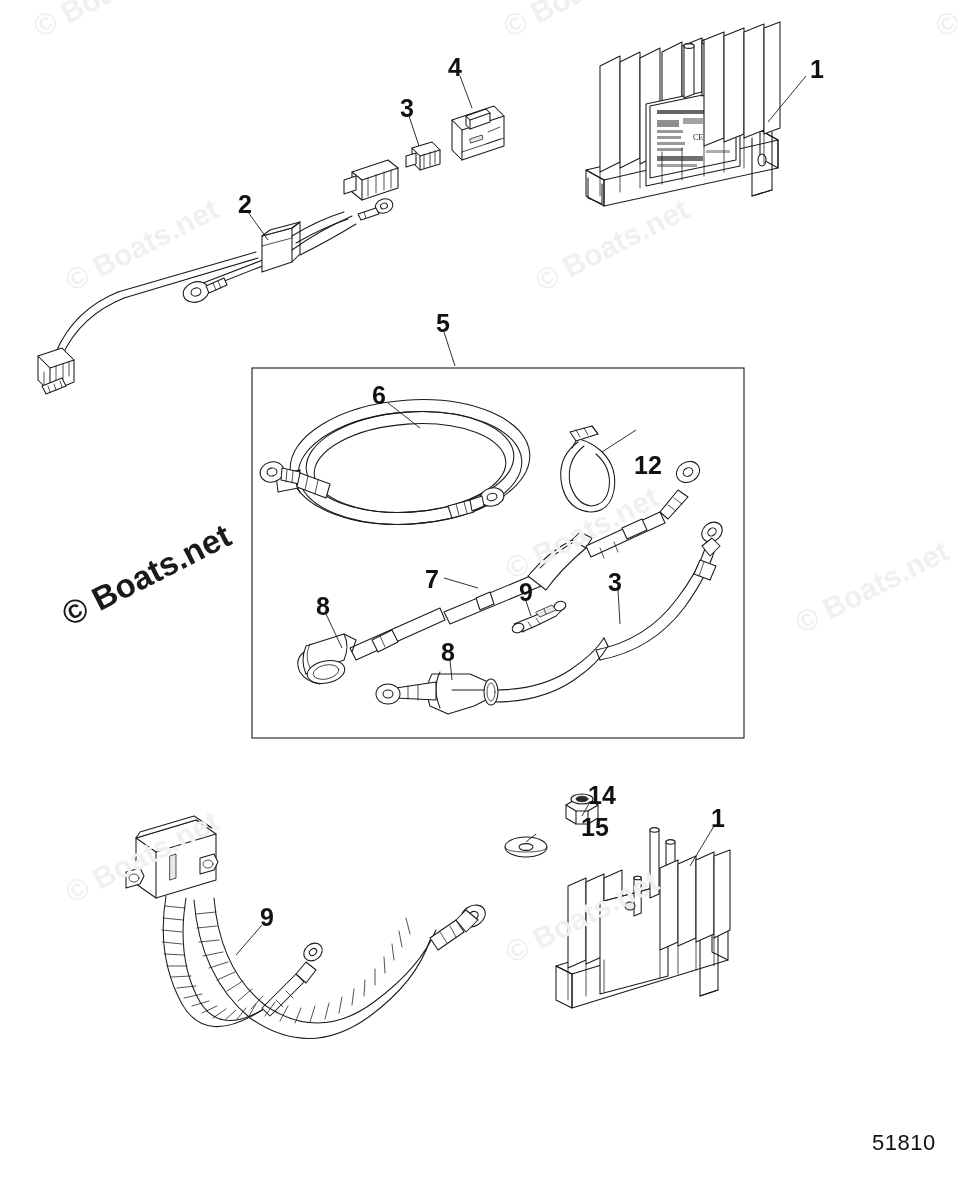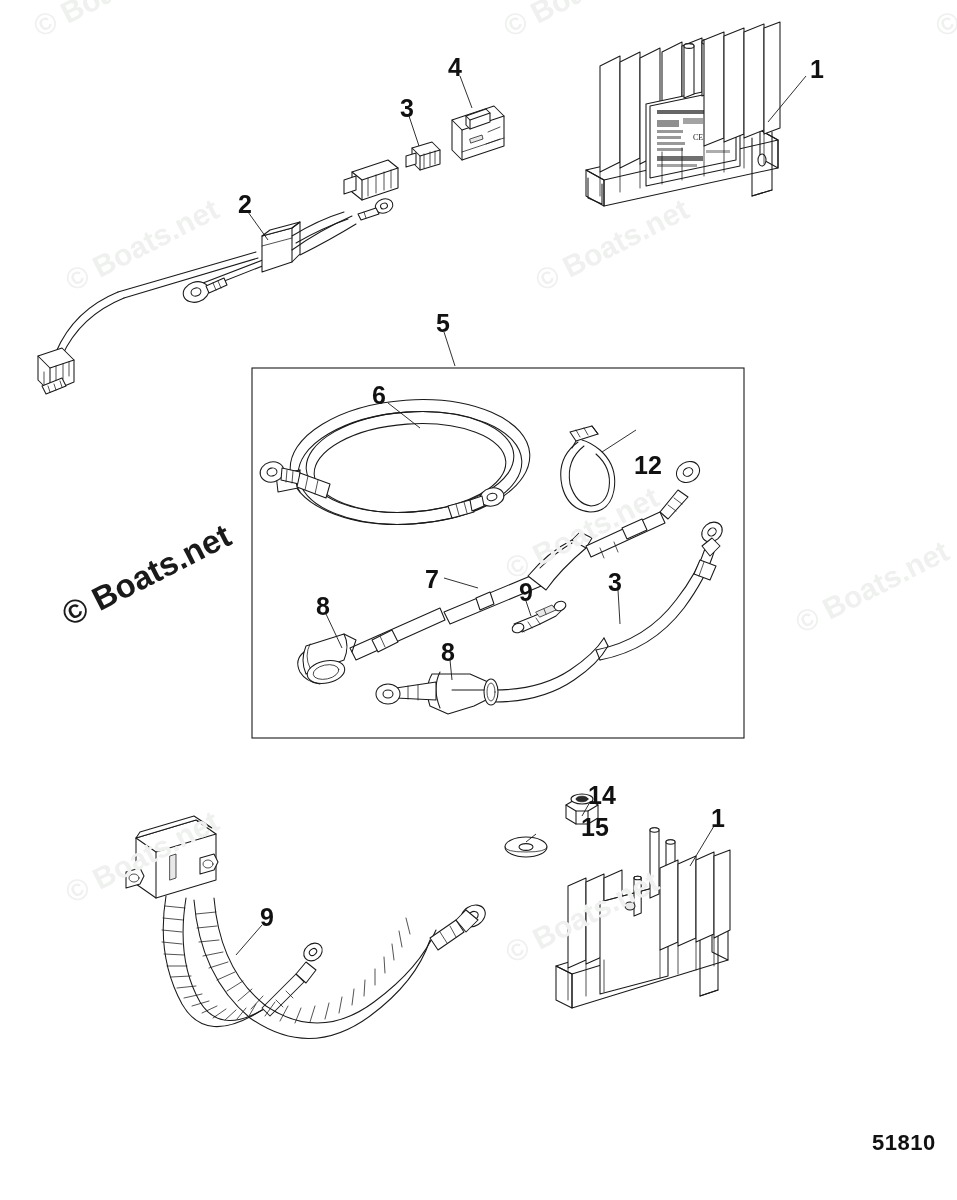--- a/index.html
+++ b/index.html
@@ -53,21 +53,21 @@
     font-size: 25px;
     font-weight: bold;
     color: #111111;
     line-height: 1;
     user-select: none;
   }
   .diagram-id {
     position: absolute;
     font-family: "Liberation Sans", sans-serif;
     font-size: 22px;
-    font-weight: bold;
+    font-weight: normal;
     color: #111111;
     letter-spacing: 0.5px;
   }
   .ln { stroke: #1a1a1a; fill: none; stroke-width: 1.05; stroke-linecap: round; stroke-linejoin: round; }
   .ln-thin { stroke: #1a1a1a; fill: none; stroke-width: 0.75; stroke-linecap: round; stroke-linejoin: round; }
   .leader { stroke: #1a1a1a; fill: none; stroke-width: 0.9; }
   .fillw { fill: #ffffff; }
   .fillg { fill: #e8e8e8; }
   .filld { fill: #2b2b2b; }
   .box5 { fill: none; stroke: #1a1a1a; stroke-width: 1.1; }

